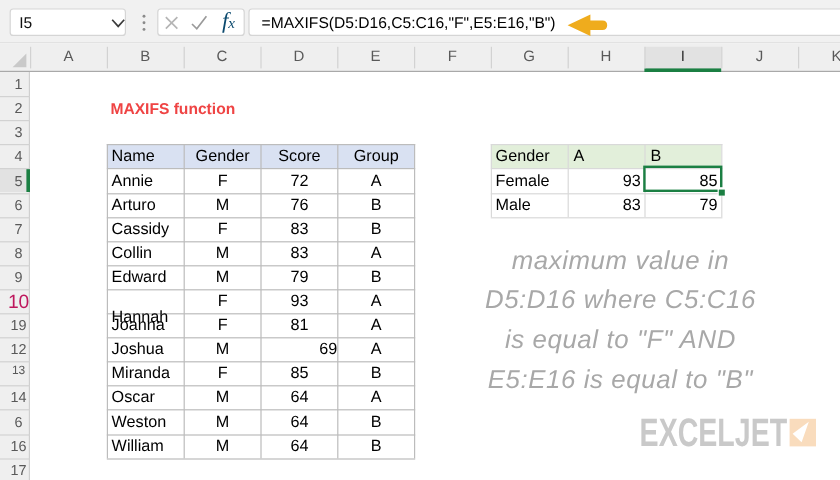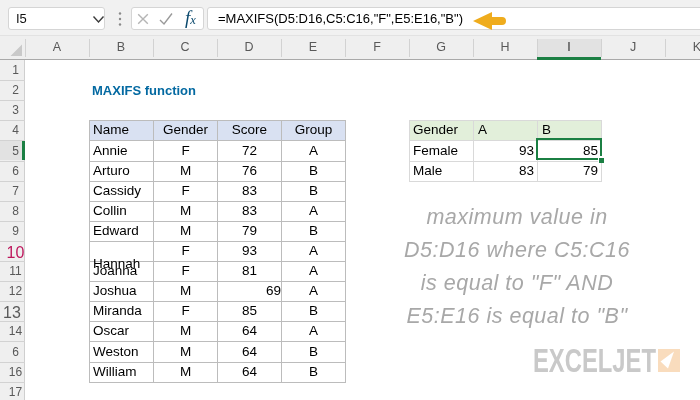--- a/index.html
+++ b/index.html
@@ -71,44 +71,44 @@
 <div class="abs" style="left:3px;top:63.0px;width:25px;font-size:12px;color:#595959;text-align:center;">1</div>
 <div class="abs" style="left:3px;top:83.1px;width:25px;font-size:12px;color:#595959;text-align:center;">2</div>
 <div class="abs" style="left:3px;top:103.2px;width:25px;font-size:12px;color:#595959;text-align:center;">3</div>
 <div class="abs" style="left:3px;top:123.4px;width:25px;font-size:12px;color:#595959;text-align:center;">4</div>
 <div class="abs" style="left:3px;top:143.5px;width:25px;font-size:12px;color:#595959;text-align:center;">5</div>
 <div class="abs" style="left:3px;top:163.6px;width:25px;font-size:12px;color:#595959;text-align:center;">6</div>
 <div class="abs" style="left:3px;top:183.7px;width:25px;font-size:12px;color:#595959;text-align:center;">7</div>
 <div class="abs" style="left:3px;top:203.8px;width:25px;font-size:12px;color:#595959;text-align:center;">8</div>
 <div class="abs" style="left:3px;top:223.9px;width:25px;font-size:12px;color:#595959;text-align:center;">9</div>
 <div class="abs" style="left:3px;top:244.0px;width:25px;font-size:16px;color:#be185d;text-align:center;">10</div>
-<div class="abs" style="left:3px;top:264.1px;width:25px;font-size:12px;color:#595959;text-align:center;">11</div>
+<div class="abs" style="left:3px;top:264.1px;width:25px;font-size:12px;color:#595959;text-align:center;">19</div>
 <div class="abs" style="left:3px;top:284.2px;width:25px;font-size:12px;color:#595959;text-align:center;">12</div>
-<div class="abs" style="left:3px;top:304.3px;width:25px;font-size:16px;color:#595959;">13</div>
+<div class="abs" style="left:3px;top:304.3px;width:25px;font-size:10px;color:#595959;text-align:center;">13</div>
 <div class="abs" style="left:3px;top:324.4px;width:25px;font-size:12px;color:#595959;text-align:center;">14</div>
 <div class="abs" style="left:3px;top:344.5px;width:25px;font-size:12px;color:#595959;text-align:center;">6</div>
 <div class="abs" style="left:3px;top:364.6px;width:25px;font-size:12px;color:#595959;text-align:center;">16</div>
 <div class="abs" style="left:3px;top:384.7px;width:25px;font-size:12px;color:#595959;text-align:center;">17</div>
 <div class="hl" style="left:0;top:80.1px;width:25px;background:#d2d2d2;"></div>
 <div class="hl" style="left:0;top:100.2px;width:25px;background:#d2d2d2;"></div>
 <div class="hl" style="left:0;top:120.3px;width:25px;background:#d2d2d2;"></div>
 <div class="hl" style="left:0;top:140.4px;width:25px;background:#d2d2d2;"></div>
 <div class="hl" style="left:0;top:160.5px;width:25px;background:#d2d2d2;"></div>
 <div class="hl" style="left:0;top:180.6px;width:25px;background:#d2d2d2;"></div>
 <div class="hl" style="left:0;top:200.7px;width:25px;background:#d2d2d2;"></div>
 <div class="hl" style="left:0;top:220.8px;width:25px;background:#d2d2d2;"></div>
 <div class="hl" style="left:0;top:240.9px;width:25px;background:#d2d2d2;"></div>
 <div class="hl" style="left:0;top:261.0px;width:25px;background:#d2d2d2;"></div>
 <div class="hl" style="left:0;top:281.1px;width:25px;background:#d2d2d2;"></div>
 <div class="hl" style="left:0;top:301.2px;width:25px;background:#d2d2d2;"></div>
 <div class="hl" style="left:0;top:321.3px;width:25px;background:#d2d2d2;"></div>
 <div class="hl" style="left:0;top:341.4px;width:25px;background:#d2d2d2;"></div>
 <div class="hl" style="left:0;top:361.5px;width:25px;background:#d2d2d2;"></div>
 <div class="hl" style="left:0;top:381.6px;width:25px;background:#d2d2d2;"></div>
-<div class="abs" style="left:92px;top:83px;font-size:13px;font-weight:bold;color:#0369a1;">MAXIFS function</div>
+<div class="abs" style="left:92px;top:83px;font-size:13px;font-weight:bold;color:#ef4444;">MAXIFS function</div>
 <div class="abs" style="left:89px;top:120.3px;width:256px;height:20.1px;background:#D9E1F2;"></div>
 <div class="vl" style="left:89px;top:120.3px;height:261.3px;background:#bcbcbc;"></div>
 <div class="vl" style="left:153px;top:120.3px;height:261.3px;background:#bcbcbc;"></div>
 <div class="vl" style="left:217px;top:120.3px;height:261.3px;background:#bcbcbc;"></div>
 <div class="vl" style="left:281px;top:120.3px;height:261.3px;background:#bcbcbc;"></div>
 <div class="vl" style="left:345px;top:120.3px;height:261.3px;background:#bcbcbc;"></div>
 <div class="hl" style="left:89px;top:120.3px;width:257px;background:#bcbcbc;"></div>
 <div class="hl" style="left:89px;top:140.4px;width:257px;background:#bcbcbc;"></div>
 <div class="hl" style="left:89px;top:160.5px;width:257px;background:#bcbcbc;"></div>
 <div class="hl" style="left:89px;top:180.6px;width:257px;background:#bcbcbc;"></div>

